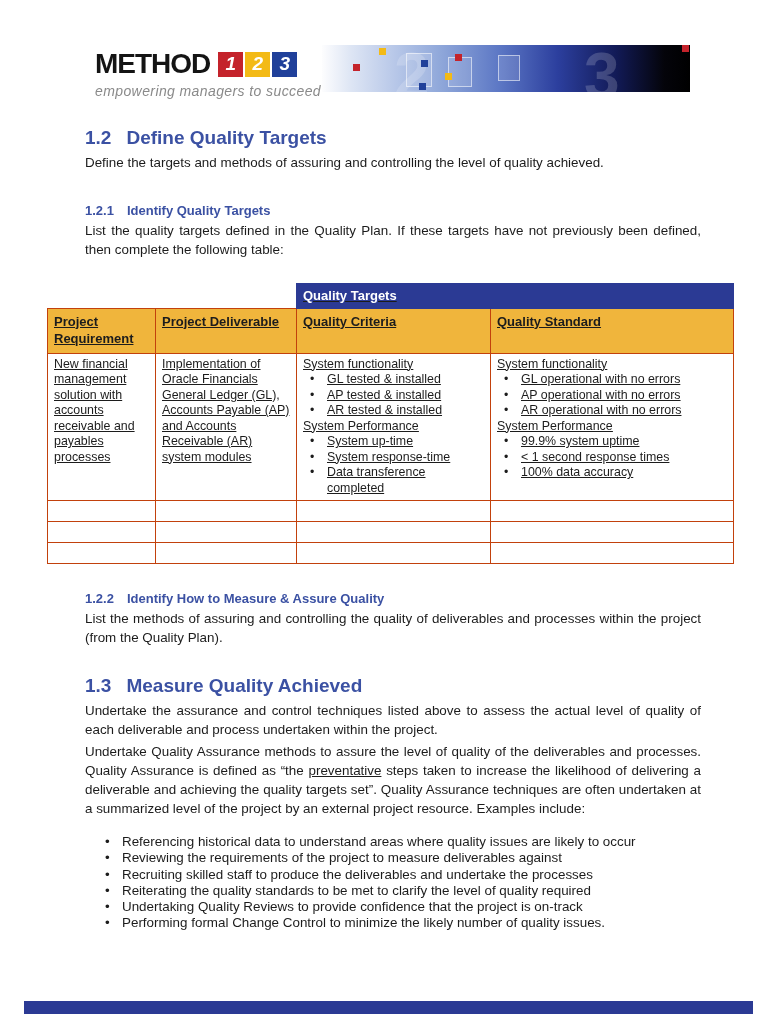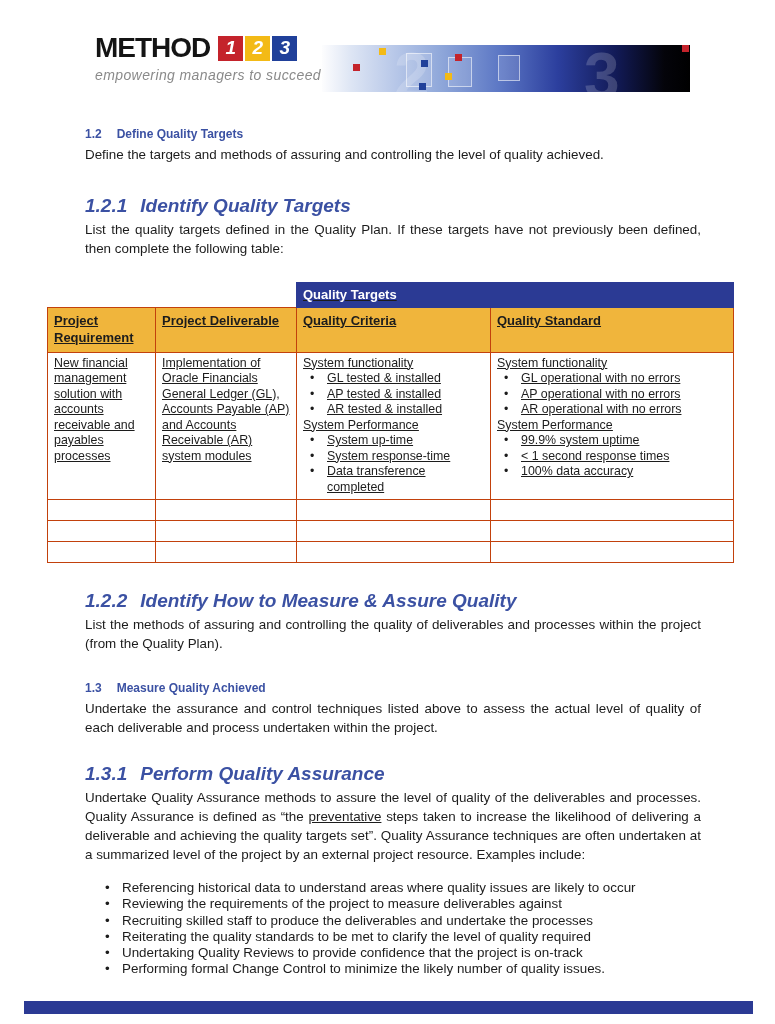--- a/index.html
+++ b/index.html
@@ -4,41 +4,41 @@
 <style>
   * { margin:0; padding:0; box-sizing:border-box; }
   html,body { background:#fff; }
   .page {
     position:relative; width:775px; height:1024px; margin:0 auto;
     background:#ffffff; overflow:hidden;
     font-family:"Liberation Sans", sans-serif; color:#1c1c1c;
   }
   
   .hdr { position:relative; height:100px; }
-  .logo { position:absolute; left:95px; top:32px; }
+  .logo { position:absolute; left:95px; top:48px; }
   .logo-row { display:flex; align-items:center; }
   .brand { font-size:28px; font-weight:800; letter-spacing:-1px; color:#141414; margin-right:6px; }
   .sq { width:25px; height:25px; margin-left:2px; display:flex; align-items:center; justify-content:center;
         color:#fff; font-weight:bold; font-style:italic; font-size:19px; }
   .sq1 { background:#c4232b; }
   .sq2 { background:#f3ba16; }
   .sq3 { background:#20409a; }
   .tagline { margin-top:3px; font-style:italic; color:#8a8a8a; font-size:14px; letter-spacing:.4px; }
   .banner { position:absolute; left:322px; top:45px; width:368px; height:47px; overflow:hidden;
     background:linear-gradient(90deg,#fdfdfe 0%,#dde5f4 8%,#b7c7e8 20%,#90a8da 32%,#5d78c5 48%,#2c3f9e 64%,#121a56 80%,#04040a 93%,#000 100%); }
   .banner .ghost { position:absolute; color:rgba(255,255,255,.18); font-weight:bold; font-size:64px; top:-6px; }
   .g2 { left:72px; } .g3 { left:262px; }
   .bsq { position:absolute; width:7px; height:7px; }
   .bred { background:#c4232b; } .byel { background:#f3ba16; } .bblu { background:#20409a; }
   .brect { position:absolute; border:1px solid rgba(255,255,255,.55); background:rgba(255,255,255,.12); }
   
   .content { padding:0 74px 0 85px; }
-  h2 { color:#3b51a3; font-size:12px; font-weight:bold; }
+  h2 { color:#3b51a3; font-size:19px; font-weight:bold; }
   h2 .num { margin-right:15px; }
-  h3 { color:#3b51a3; font-size:19px; font-weight:bold; font-style:italic; }
+  h3 { color:#3b51a3; font-size:13px; font-weight:bold; }
   h3 .num { margin-right:13px; }
   p.body { font-size:13.4px; line-height:19px; text-align:justify; }
   .h2-12 { margin-top:27px; }
   .p-12  { margin-top:4px; text-align:left; }
   .h3-121{ margin-top:31px; }
   .p-121 { margin-top:3px; }
   .h3-122{ margin-top:27px; }
   .p-122 { margin-top:3px; }
   .h2-13 { margin-top:28px; }
   .p-13  { margin-top:4px; }
@@ -172,23 +172,20 @@
     <h3 class="h3-122">
       <span class="num">1.2.2</span><span>Identify How to Measure &amp; Assure Quality</span>
     </h3>
     <p class="body p-122">List the methods of assuring and controlling the quality of deliverables and processes within the project (from the Quality Plan).</p>
 
     <h2 class="h2-13">
       <span class="num">1.3</span><span>Measure Quality Achieved</span>
     </h2>
     <p class="body p-13">Undertake the assurance and control techniques listed above to assess the actual level of quality of each deliverable and process undertaken within the project.</p>
 
-    <h3 class="h3-131">
-      <span class="num">1.3.1</span><span>Perform Quality Assurance</span>
-    </h3>
     <p class="body p-131"><span>Undertake Quality Assurance methods to assure the level of quality of the deliverables and processes. Quality Assurance is defined as “the </span><span class="u">preventative</span><span> steps taken to increase the likelihood of delivering a deliverable and achieving the quality targets set”. Quality Assurance techniques are often undertaken at a summarized level of the project by an external project resource. Examples include:</span></p>
 
     <ul class="qa">
       <li>Referencing historical data to understand areas where quality issues are likely to occur</li>
       <li>Reviewing the requirements of the project to measure deliverables against</li>
       <li>Recruiting skilled staff to produce the deliverables and undertake the processes</li>
       <li>Reiterating the quality standards to be met to clarify the level of quality required</li>
       <li>Undertaking Quality Reviews to provide confidence that the project is on-track</li>
       <li>Performing formal Change Control to minimize the likely number of quality issues.</li>
     </ul>

